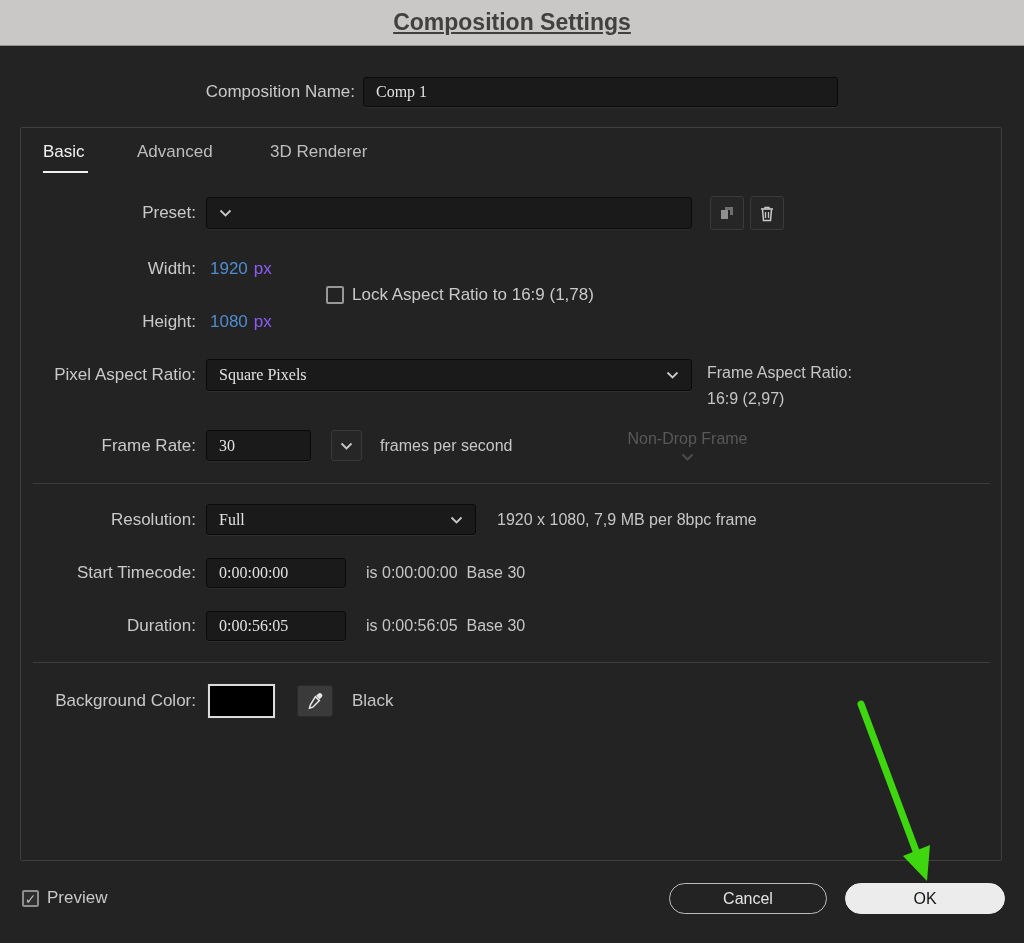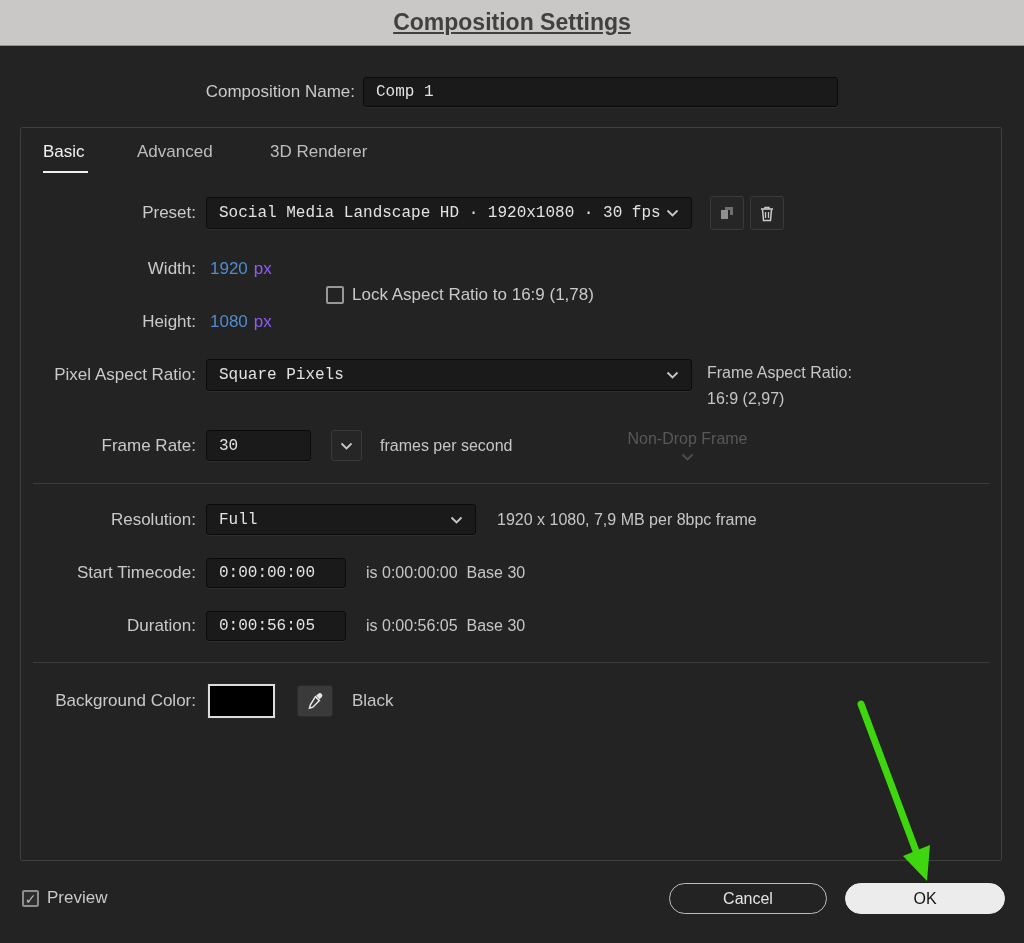--- a/index.html
+++ b/index.html
@@ -19,21 +19,21 @@
     background:#c9c8c6;border-bottom:1px solid #8f8f8d;
     display:flex;align-items:center;justify-content:center;
   }
   .titlebar .title{font-size:23px;font-weight:700;color:#404040;text-decoration:underline;}
 
   .abs{position:absolute;}
   .row-label{position:absolute;left:20px;width:176px;text-align:right;font-size:17px;color:#c9c9c9;}
 
   .text-input, .dropdown{
     background:#1a1a1a;border:1px solid #0a0a0a;border-radius:3px;
-    color:#e2e2e2;font-size:16px;font-family:Liberation Mono, monospace;
+    color:#e2e2e2;font-size:16px;font-family:Liberation Serif, serif;
     box-shadow:0 1px 0 rgba(255,255,255,0.05);
   }
   input.text-input{padding:0 12px;outline:none;}
   .dropdown{
     display:flex;align-items:center;justify-content:space-between;
     padding:0 12px;cursor:default;
   }
   .dropdown .dd-value{white-space:nowrap;overflow:hidden;}
   .chev{display:inline-flex;align-items:center;}
 
@@ -93,21 +93,20 @@
 
 <div class="panel"></div>
 
 <div class="tab active" style="left:43px;">Basic</div>
 <div class="tab" style="left:137px;">Advanced</div>
 <div class="tab" style="left:270px;">3D Renderer</div>
 <div class="tab-underline" style="left:43px;top:171px;width:45px;"></div>
 
 <div class="row-label" style="top:197px;line-height:32px;">Preset:</div>
 <div class="dropdown abs" style="left:206px;top:197px;width:486px;height:32px;">
-  <span class="dd-value">Social Media Landscape HD  ·  1920x1080 · 30 fps</span>
   <span class="chev">
     <svg width="13" height="8" viewBox="0 0 13 8">
         <path d="M1.5 1.5 L6.5 6.5 L11.5 1.5" stroke="#c8c8c8" stroke-width="1.8" fill="none"></path>
       </svg>
   </span>
 </div>
 <div class="icon-btn" style="left:710px;top:196px;">
   <span>
     <svg width="16" height="16" viewBox="0 0 16 16">
       <path d="M2 5 h7 v9 H2 z" fill="#8f8f8f"></path>

